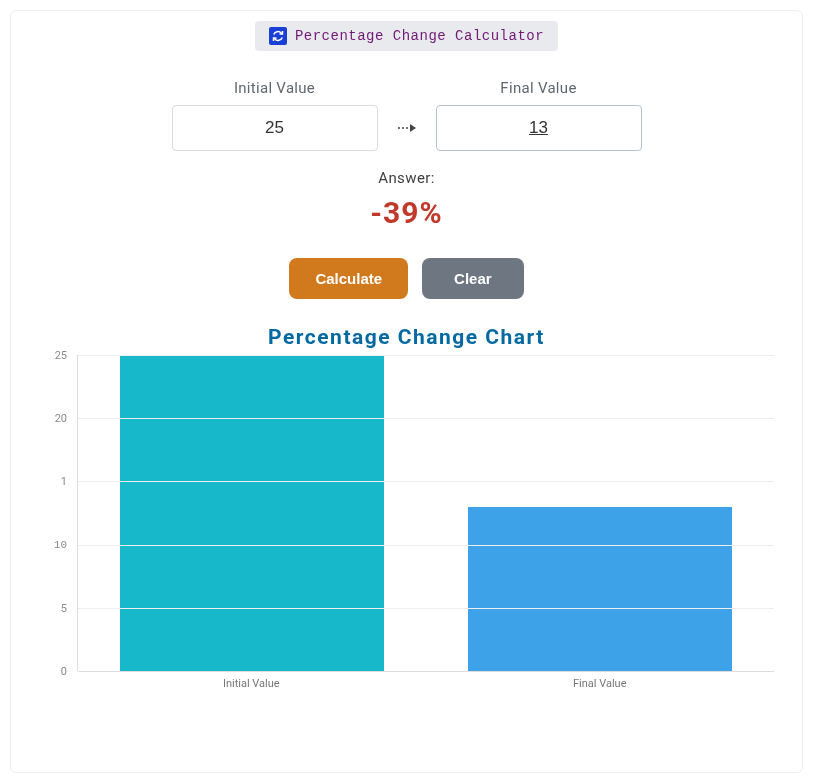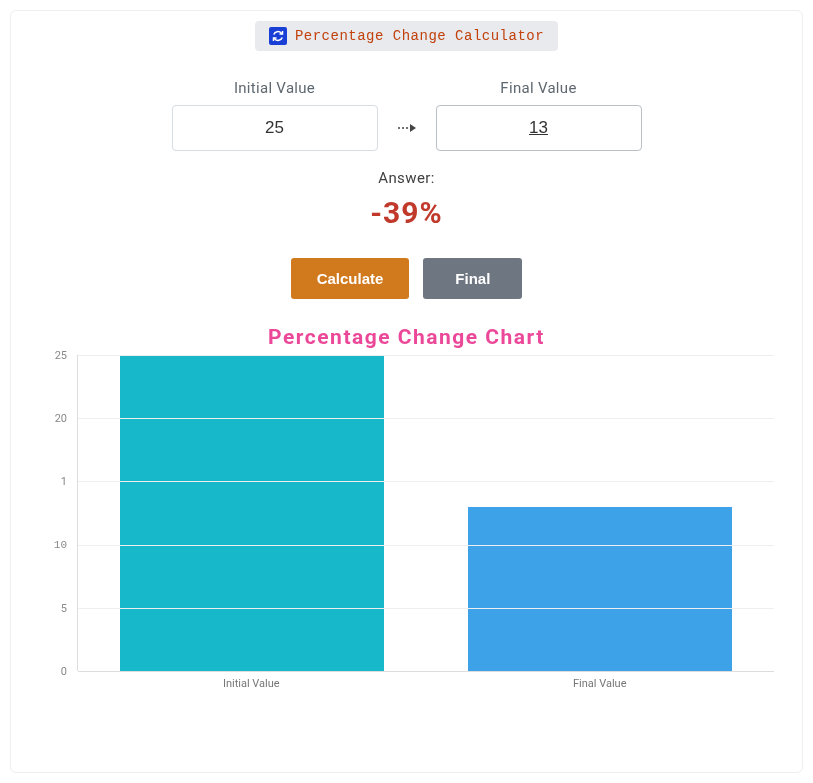--- a/index.html
+++ b/index.html
@@ -21,21 +21,21 @@
       display: flex;
       align-items: center;
       justify-content: center;
       gap: 8px;
       background: #e8eaed;
       border-radius: 4px;
       padding: 6px 14px;
       width: fit-content;
       margin: 0 auto 28px auto;
       font-size: 14px;
-      color: #c2410c;
+      color: #701a75;
       font-family: "Courier New", monospace;
       letter-spacing: 0.5px;
     }
     .header-badge .icon-box {
       width: 18px;
       height: 18px;
       background: #1a3fd6;
       border-radius: 2px;
       display: flex;
       align-items: center;
@@ -97,35 +97,35 @@
       letter-spacing: 1px;
     }
     .buttons-row {
       display: flex;
       justify-content: center;
       gap: 14px;
       margin-bottom: 26px;
     }
     .btn {
       border: none;
-      border-radius: 3px;
+      border-radius: 8px;
       padding: 12px 26px;
       font-size: 15px;
       font-weight: 600;
       color: #fff;
       cursor: pointer;
       text-align: right;
     }
     .btn-primary { background: #d17a1d; }
     .btn-secondary { background: #6e7681; padding: 12px 32px; }
     .chart-title {
       text-align: center;
       font-size: 21px;
       font-weight: 700;
-      color: #ec4899;
+      color: #0369a1;
       letter-spacing: 1.5px;
       margin-bottom: 6px;
     }
     .chart-wrap {
       position: relative;
       height: 340px;
       margin: 0 8px;
     }
     .y-axis {
       position: absolute;
@@ -222,21 +222,21 @@
     </div>
   </div>
 
   <div class="answer-block">
     <div class="answer-label">Answer:</div>
     <div class="answer-value">-39%</div>
   </div>
 
   <div class="buttons-row">
     <button class="btn btn-primary">Calculate</button>
-    <button class="btn btn-secondary">Final</button>
+    <button class="btn btn-secondary">Clear</button>
   </div>
 
   <div class="chart-title">Percentage Change Chart</div>
 
   <div class="chart-wrap">
     <div class="y-axis" id="y-axis">
         <div class="y-tick" style="top: 100%;">0</div>
         <div class="y-tick" style="top: 80%;">5</div>
         <div class="y-tick" style="top: 60%; font-family: Liberation Mono, monospace;">10</div>
         <div class="y-tick" style="top: 40%;">1</div>

